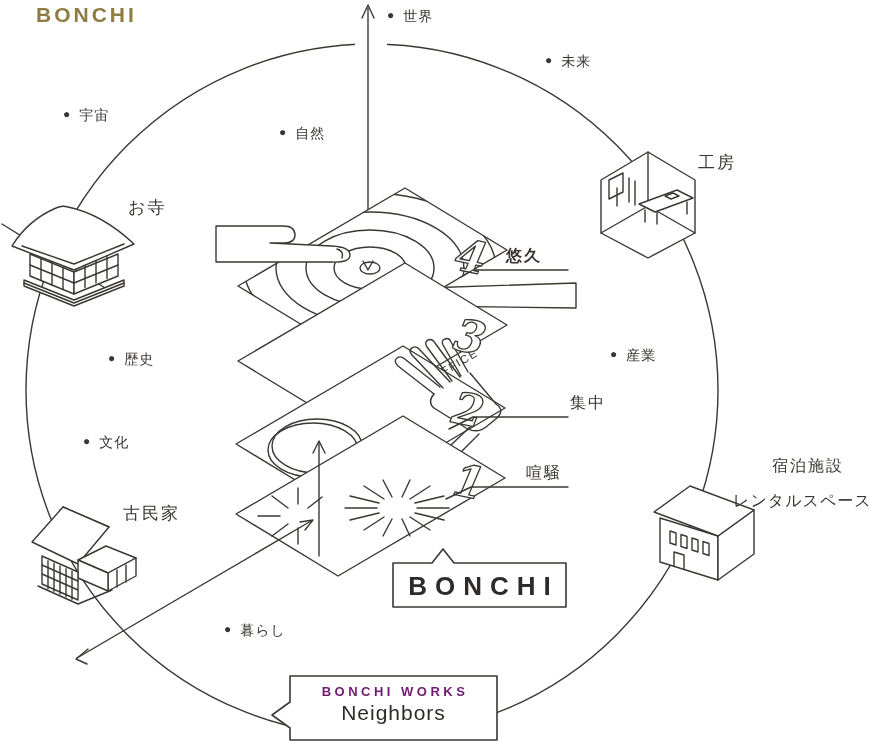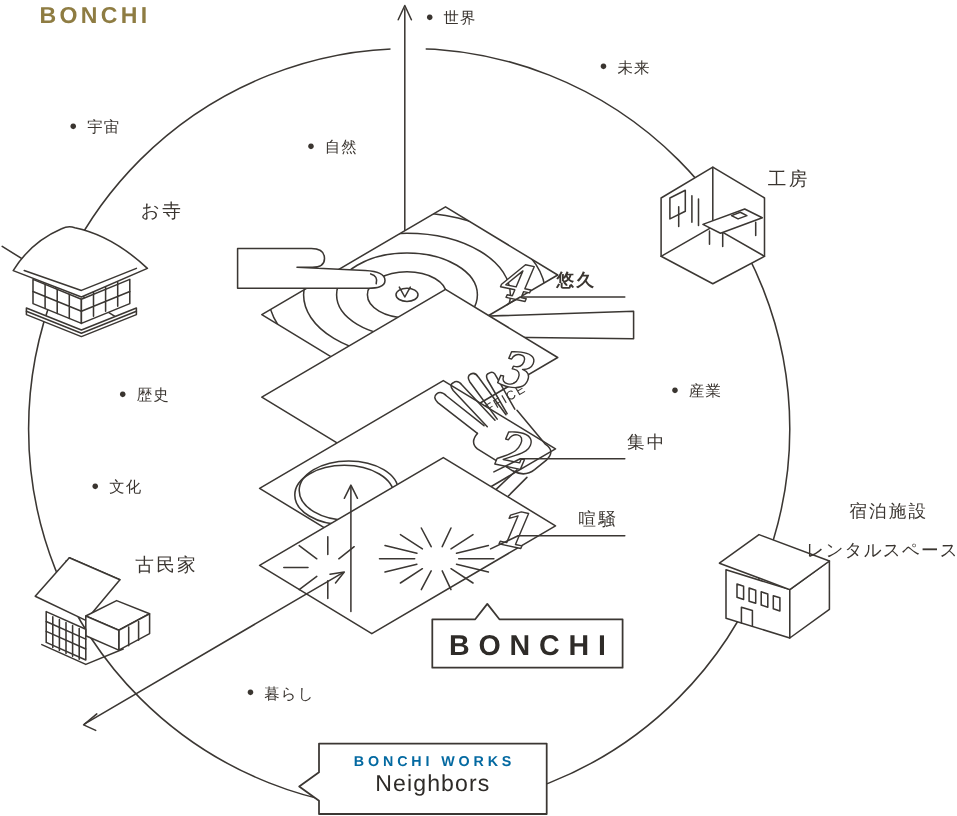--- a/index.html
+++ b/index.html
@@ -9,21 +9,21 @@
   }
   #lineart{position:absolute;left:0;top:0;z-index:1;}
   .txt{position:absolute;z-index:2;white-space:nowrap;line-height:1;}
   .dotlabel{display:flex;align-items:center;gap:8px;font-size:14px;letter-spacing:1px;}
   .dotlabel .dot{font-size:12px;transform:translateY(-1px);}
   .bldlabel{font-size:17px;letter-spacing:2px;}
   .laylabel{font-size:16px;letter-spacing:2px;}
   .logo1{font-size:21px;letter-spacing:3px;font-weight:bold;}
   .logo2{font-size:35px;letter-spacing:5px;font-weight:bold;}
   .bonchi-box-text{font-size:26px;letter-spacing:8px;font-weight:bold;color:#2e2b28;}
-  .nb1{font-size:13px;letter-spacing:3.5px;font-weight:bold;color:#0369a1;}
+  .nb1{font-size:13px;letter-spacing:3.5px;font-weight:bold;color:#701a75;}
   .nb2{font-size:21px;letter-spacing:1px;color:#2e2b28;}
 </style>
 </head>
 <body>
 
 <div id="stage">
 
   <svg id="lineart" width="870" height="742" viewBox="0 0 870 742" fill="none" stroke="#3b3733" stroke-width="1.4" stroke-linecap="round" stroke-linejoin="round">
 
     <circle cx="372" cy="390" r="346"></circle>
@@ -182,21 +182,21 @@
   </div>
   <div class="txt dotlabel" style="left:610px;top:348px;">
     <span class="dot">●</span>
     <span>産業</span>
   </div>
   <div class="txt dotlabel" style="left:224px;top:623px;">
     <span class="dot">●</span>
     <span>暮らし</span>
   </div>
 
-  <div class="txt bldlabel" style="left:128px;top:183px;">お寺</div>
+  <div class="txt bldlabel" style="left:128px;top:199px;">お寺</div>
   <div class="txt bldlabel" style="left:698px;top:130px;margin-top:24px;">工房</div>
   <div class="txt bldlabel" style="left:123px;top:505px;">古民家</div>
   <div class="txt" style="left:728px;top:458px;font-size:16px;letter-spacing:2px;margin-left:44px;">宿泊施設</div>
   <div class="txt" style="left:733px;top:493px;font-size:16px;letter-spacing:1px;">レンタルスペース</div>
 
   <div class="txt laylabel" style="left:506px;top:248px;font-weight:bold;">悠久</div>
   <div class="txt laylabel" style="left:526px;top:395px;margin-left:44px;">集中</div>
   <div class="txt laylabel" style="left:526px;top:465px;">喧騒</div>
 
   <div class="txt bonchi-box-text" style="left:393px;top:573px;width:173px;text-align:center;text-indent:8px;">BONCHI</div>

